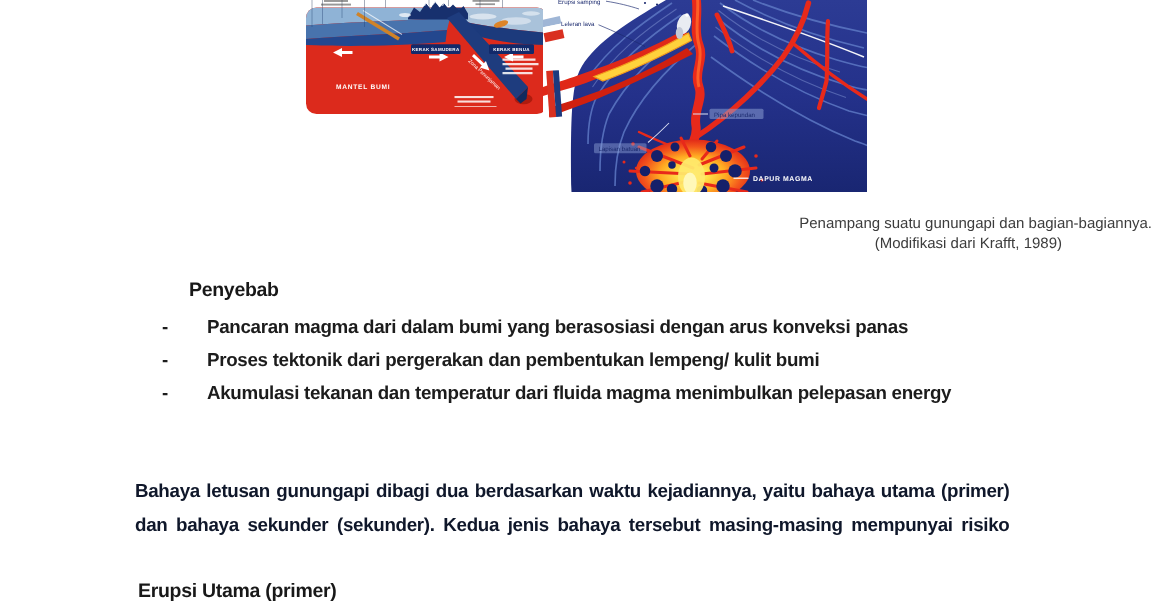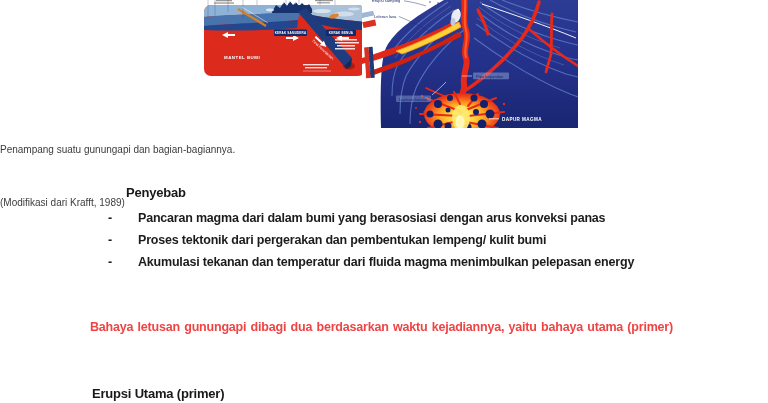--- a/index.html
+++ b/index.html
@@ -4,32 +4,32 @@
 <style>
   html,body{margin:0;padding:0;}
   body{
     width:768px;height:403px;background:#ffffff;overflow:hidden;position:relative;
     font-family:"Liberation Sans", sans-serif;
   }
   .page{position:absolute;left:0;top:0;width:768px;height:403px;background:#fff;}
   .figure{position:absolute;left:0;top:0;width:768px;height:130px;}
   .left-diag{position:absolute;left:202px;top:0;width:166px;height:80px;}
   .right-diag{position:absolute;left:362px;top:0;width:216px;height:128px;}
-  .caption{position:absolute;left:0;top:143px;width:768px;text-align:left;
+  .caption{position:absolute;left:0;top:143px;width:768px;text-align:right;
     font-size:10px;line-height:13px;color:#3c3c3c;}
-  .caption .cap2{margin-right:60px;margin-top:40px;}
+  .caption .cap2{margin-right:60px;}
   .h{position:absolute;font-weight:bold;color:#181818;font-size:13px;letter-spacing:-0.2px;white-space:nowrap;}
   .h1{left:89px;top:185px;margin-left:37px;}
   .h2{left:89px;top:287px;}
   .h3{left:92px;top:386px;}
   .bullets{position:absolute;left:90px;top:207px;width:600px;}
   .brow{display:flex;height:22px;line-height:22px;font-weight:bold;color:#1c1c1c;
     font-size:12.5px;letter-spacing:-0.2px;white-space:nowrap;}
   .dash{display:inline-block;padding-left:18px;width:30px;box-sizing:content-box;flex:0 0 auto;}
-  .para{position:absolute;left:90px;top:316px;width:583px;font-weight:bold;color:#ef4444;
+  .para{position:absolute;left:90px;top:316px;width:583px;font-weight:bold;color:#0f172a;
     font-size:12.5px;letter-spacing:-0.2px;}
   .pline{height:23px;line-height:23px;white-space:nowrap;}
   .pline.just{text-align:justify;text-align-last:justify;}
   svg text{font-family:"Liberation Sans", sans-serif;}
 </style>
 </head>
 <body>
 
 <div class="page">
 
@@ -281,17 +281,18 @@
     </div>
     <div class="brow">
       <span class="dash">-</span>
       <span class="btxt">Akumulasi tekanan dan temperatur dari fluida magma menimbulkan pelepasan energy</span>
     </div>
   </div>
 
 
   <div class="para">
     <div class="pline just">Bahaya letusan gunungapi dibagi dua berdasarkan waktu kejadiannya, yaitu bahaya utama (primer)</div>
+    <div class="pline just">dan bahaya sekunder (sekunder). Kedua jenis bahaya tersebut masing-masing mempunyai risiko</div>
   </div>
 
   <div class="h h3">Erupsi Utama (primer)</div>
 
 </div>
 
 </body></html>

